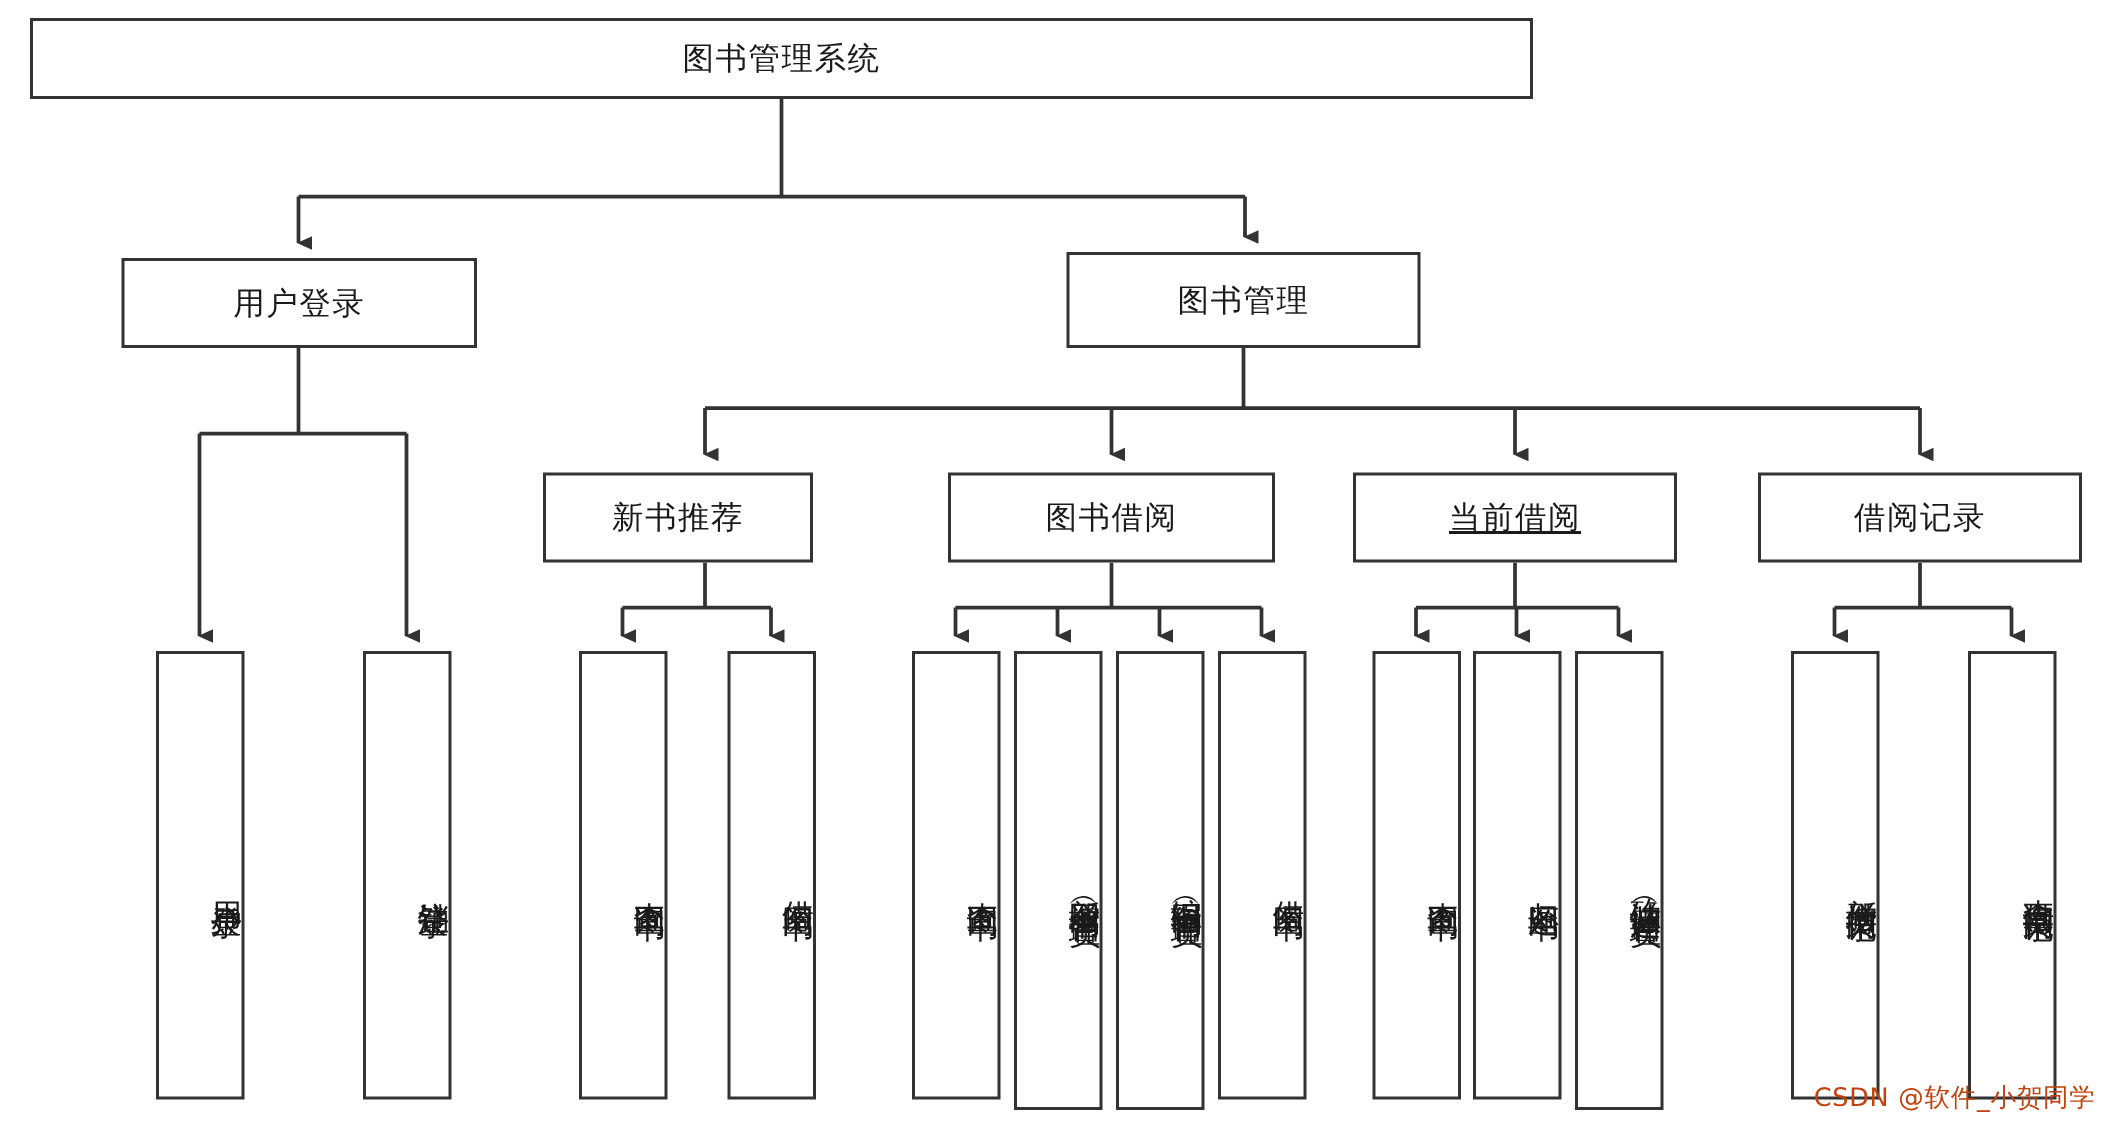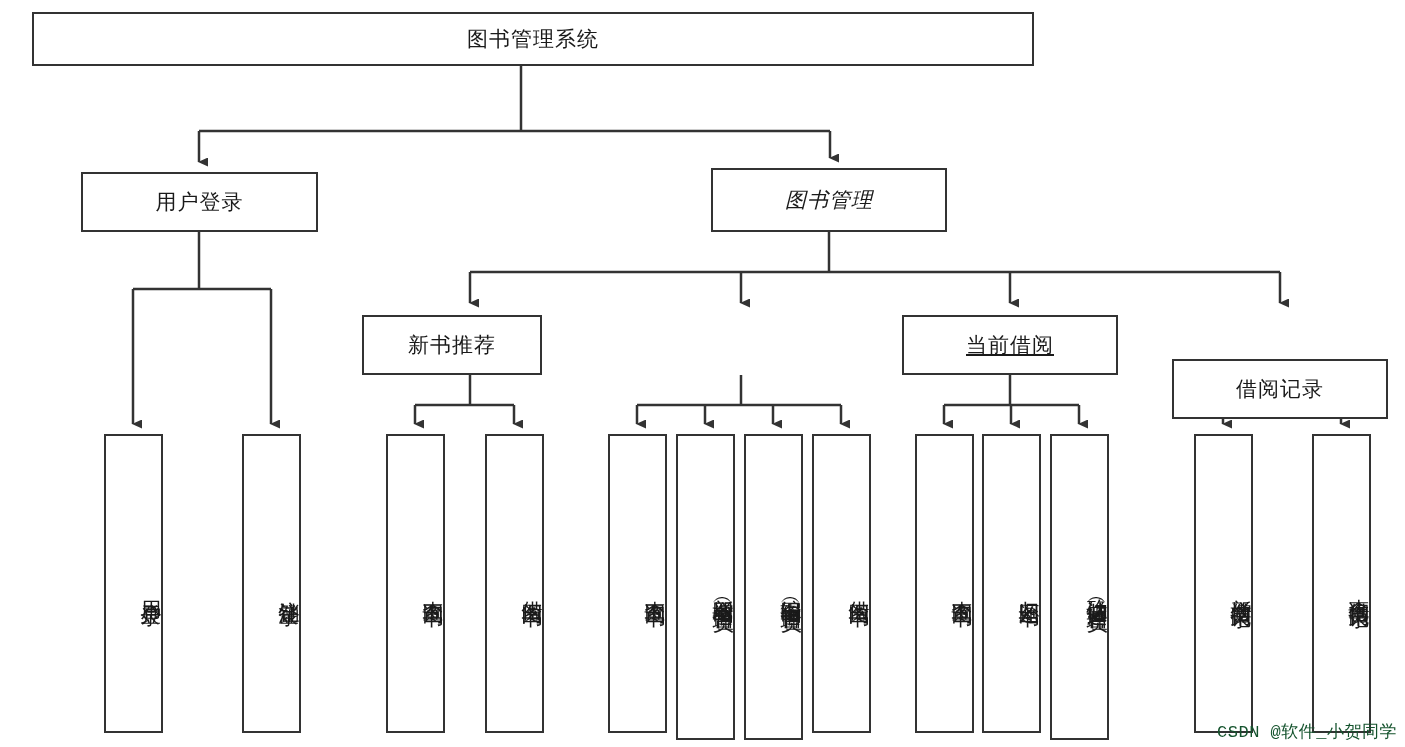--- a/index.html
+++ b/index.html
@@ -38,25 +38,24 @@
   .node.vert span{
     writing-mode:vertical-rl;
     text-orientation:upright;
     display:block;
     white-space:nowrap;
   }
   svg.links{position:absolute;left:0;top:0;width:1405px;height:747px;pointer-events:none;}
   .watermark{
     position:absolute;
     right:8px;bottom:4px;
-    color:#14532d;
+    color:#c2410c;
     font-size:17px;
     white-space:nowrap;
     letter-spacing:0.5px;
-    font-family:Liberation Mono, monospace;
   }
 </style>
 </head>
 <body>
 
 <div id="canvas">
 
   <svg class="links" viewBox="0 0 1405 747">
     <defs>
       <marker id="arrow" markerWidth="9" markerHeight="10" refX="4.5" refY="9" orient="auto" markerUnits="userSpaceOnUse">
@@ -100,38 +99,41 @@
       <path d="M1011,405 L1011,424" marker-end="url(#arrow)"></path>
       <path d="M1079,405 L1079,424" marker-end="url(#arrow)"></path>
 
       <path d="M1280,375 L1280,405"></path>
       <path d="M1223,405 L1341,405"></path>
       <path d="M1223,405 L1223,424" marker-end="url(#arrow)"></path>
       <path d="M1341,405 L1341,424" marker-end="url(#arrow)"></path>
     </g>
   </svg>
 
-  <div class="node horiz" style="left:32px;top:12px;width:1002px;height:54px;">
+  <div class="node horiz" style="left:20px;top:12px;width:1002px;height:54px;">
     <span>图书管理系统</span>
   </div>
 
   <div class="node horiz" style="left:81px;top:172px;width:237px;height:60px;">
     <span>用户登录</span>
   </div>
-  <div class="node horiz" style="left:711px;top:168px;width:236px;height:64px;font-style:italic;">
+  <div class="node horiz" style="left:711px;top:168px;width:236px;height:64px;">
     <span>图书管理</span>
   </div>
 
   <div class="node horiz" style="left:362px;top:315px;width:180px;height:60px;">
     <span>新书推荐</span>
   </div>
+  <div class="node horiz" style="left:632px;top:315px;width:218px;height:60px;">
+    <span>图书借阅</span>
+  </div>
   <div class="node horiz" style="left:902px;top:315px;width:216px;height:60px;text-decoration:underline;">
     <span>当前借阅</span>
   </div>
-  <div class="node horiz" style="left:1172px;top:315px;width:216px;height:60px;margin-top:44px;">
+  <div class="node horiz" style="left:1172px;top:315px;width:216px;height:60px;">
     <span>借阅记录</span>
   </div>
 
   <div class="node vert" style="left:104px;top:434px;width:59px;height:299px;">
     <span>用户登录</span>
   </div>
   <div class="node vert" style="left:242px;top:434px;width:59px;height:299px;">
     <span>注销登录</span>
   </div>
 

